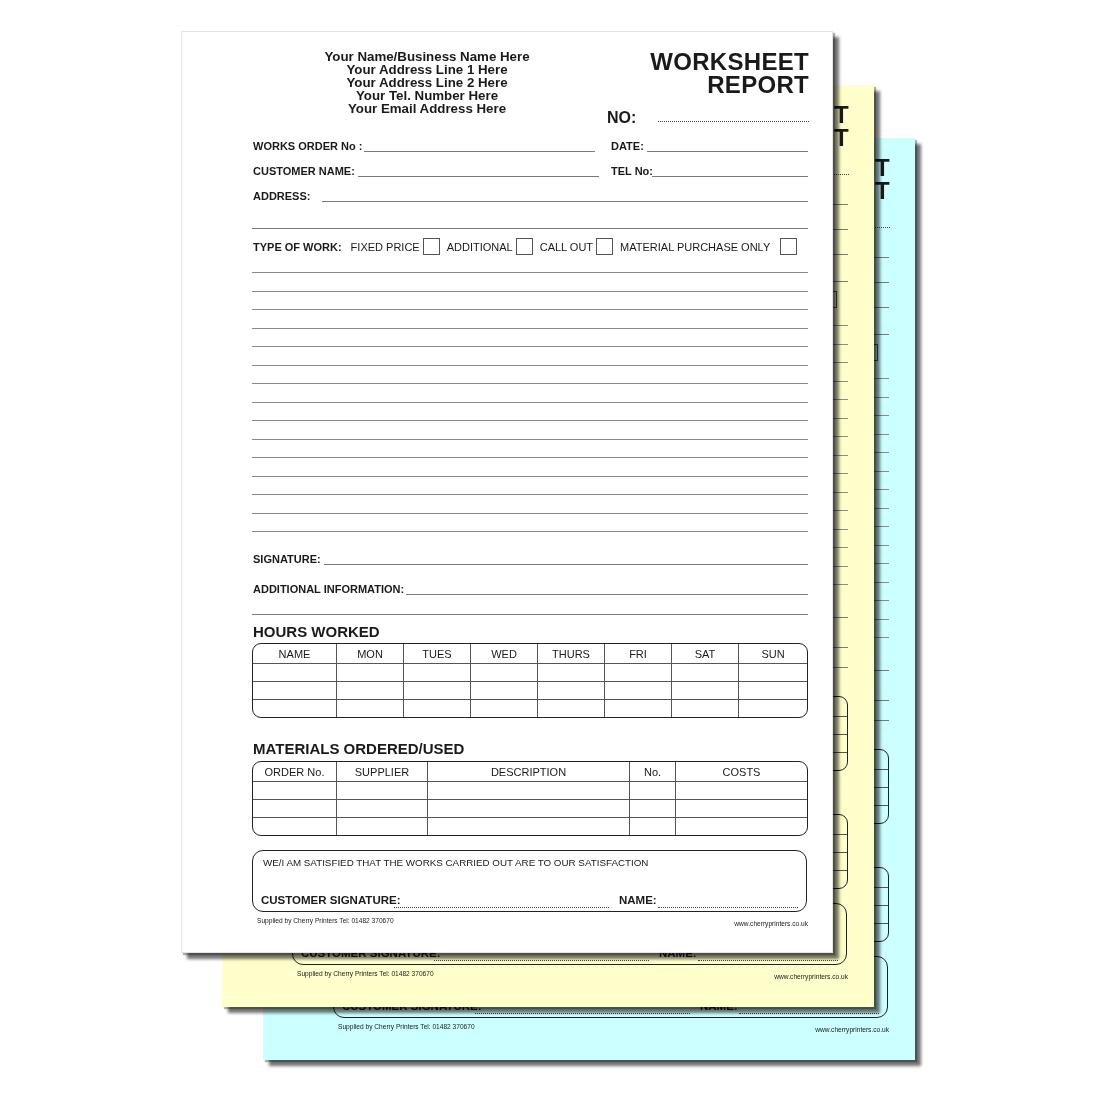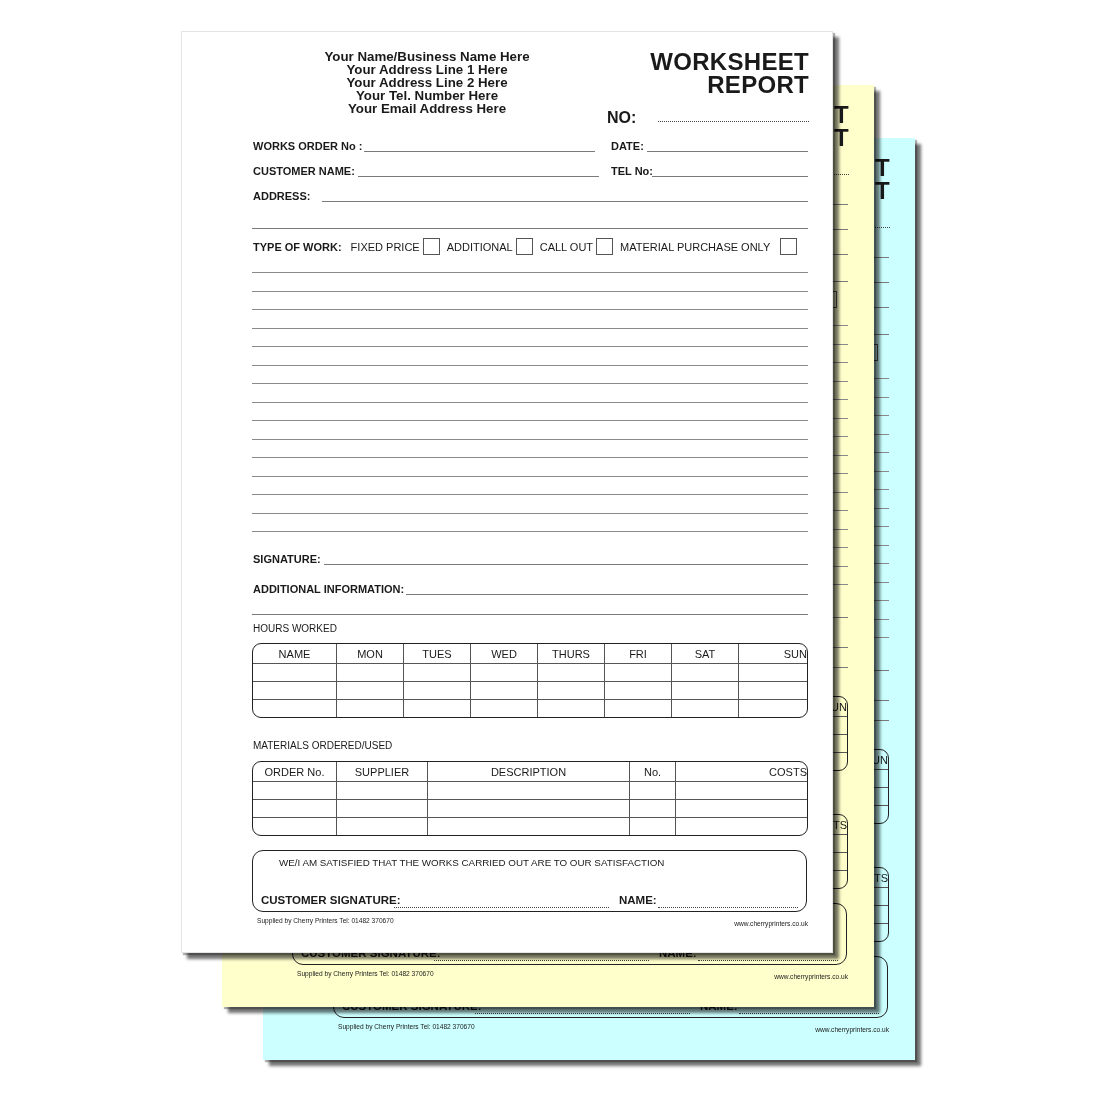--- a/index.html
+++ b/index.html
@@ -16,31 +16,31 @@
   .title { right:25px; top:18px; text-align:right; font-weight:900; font-size:24px; line-height:23px; letter-spacing:0.3px; }
   .no-label { left:425px; top:77px; font-weight:900; font-size:16px; }
   .no-dots { left:476px; top:89px; width:151px; border-bottom:1px dotted #444; }
   .lbl { font-weight:bold; font-size:11px; }
   .line { height:0; border-bottom:1.5px solid #7a7a7a; }
   .rule { left:70px; width:556px; height:0; border-bottom:1.5px solid #8a8a8a; }
   .tow { left:71px; top:206px; font-size:11px; display:flex; align-items:center; }
   .tow .b { font-weight:bold; margin-right:9px; }
   .tow .opt { margin-right:3px; }
   .cb { width:17px; height:17px; border:1px solid #555; box-sizing:border-box; display:inline-block; margin-right:7px; }
-  .sec { font-weight:normal; font-size:10px; }
+  .sec { font-weight:bold; font-size:15px; }
   table.grid { position:absolute; border-collapse:separate; border-spacing:0; border:1.5px solid #222; border-radius:9px;
                overflow:hidden; font-size:11px; }
   table.grid td, table.grid th { border-right:1px solid #555; border-bottom:1px solid #555; padding:0; text-align:center;
                font-weight:normal; }
   table.grid tr:last-child td { border-bottom:none; }
-  table.grid td:last-child, table.grid th:last-child { border-right:none;text-align:right; }
+  table.grid td:last-child, table.grid th:last-child { border-right:none; }
   table.grid th { height:19px; }
   table.grid td { height:17px; }
   .sat-box { left:70px; top:818px; width:555px; height:62px; border:1.5px solid #222; border-radius:11px; box-sizing:border-box; }
-  .sat-text { left:10px; top:6px; font-size:9.8px;margin-left:16px; }
+  .sat-text { left:10px; top:6px; font-size:9.8px; }
   .cust-sig { left:8px; top:43px; font-weight:bold; font-size:11.5px; }
   .dots { border-bottom:1px dotted #444; height:0; }
   .footer-l { left:75px; top:885px; font-size:6.6px; }
   .footer-r { right:26px; top:888px; font-size:6.6px; }
 </style>
 </head>
 <body>
 
 <div class="sheet shadow s-blue" style="background: rgb(204, 255, 255);">
   <div class="form">

